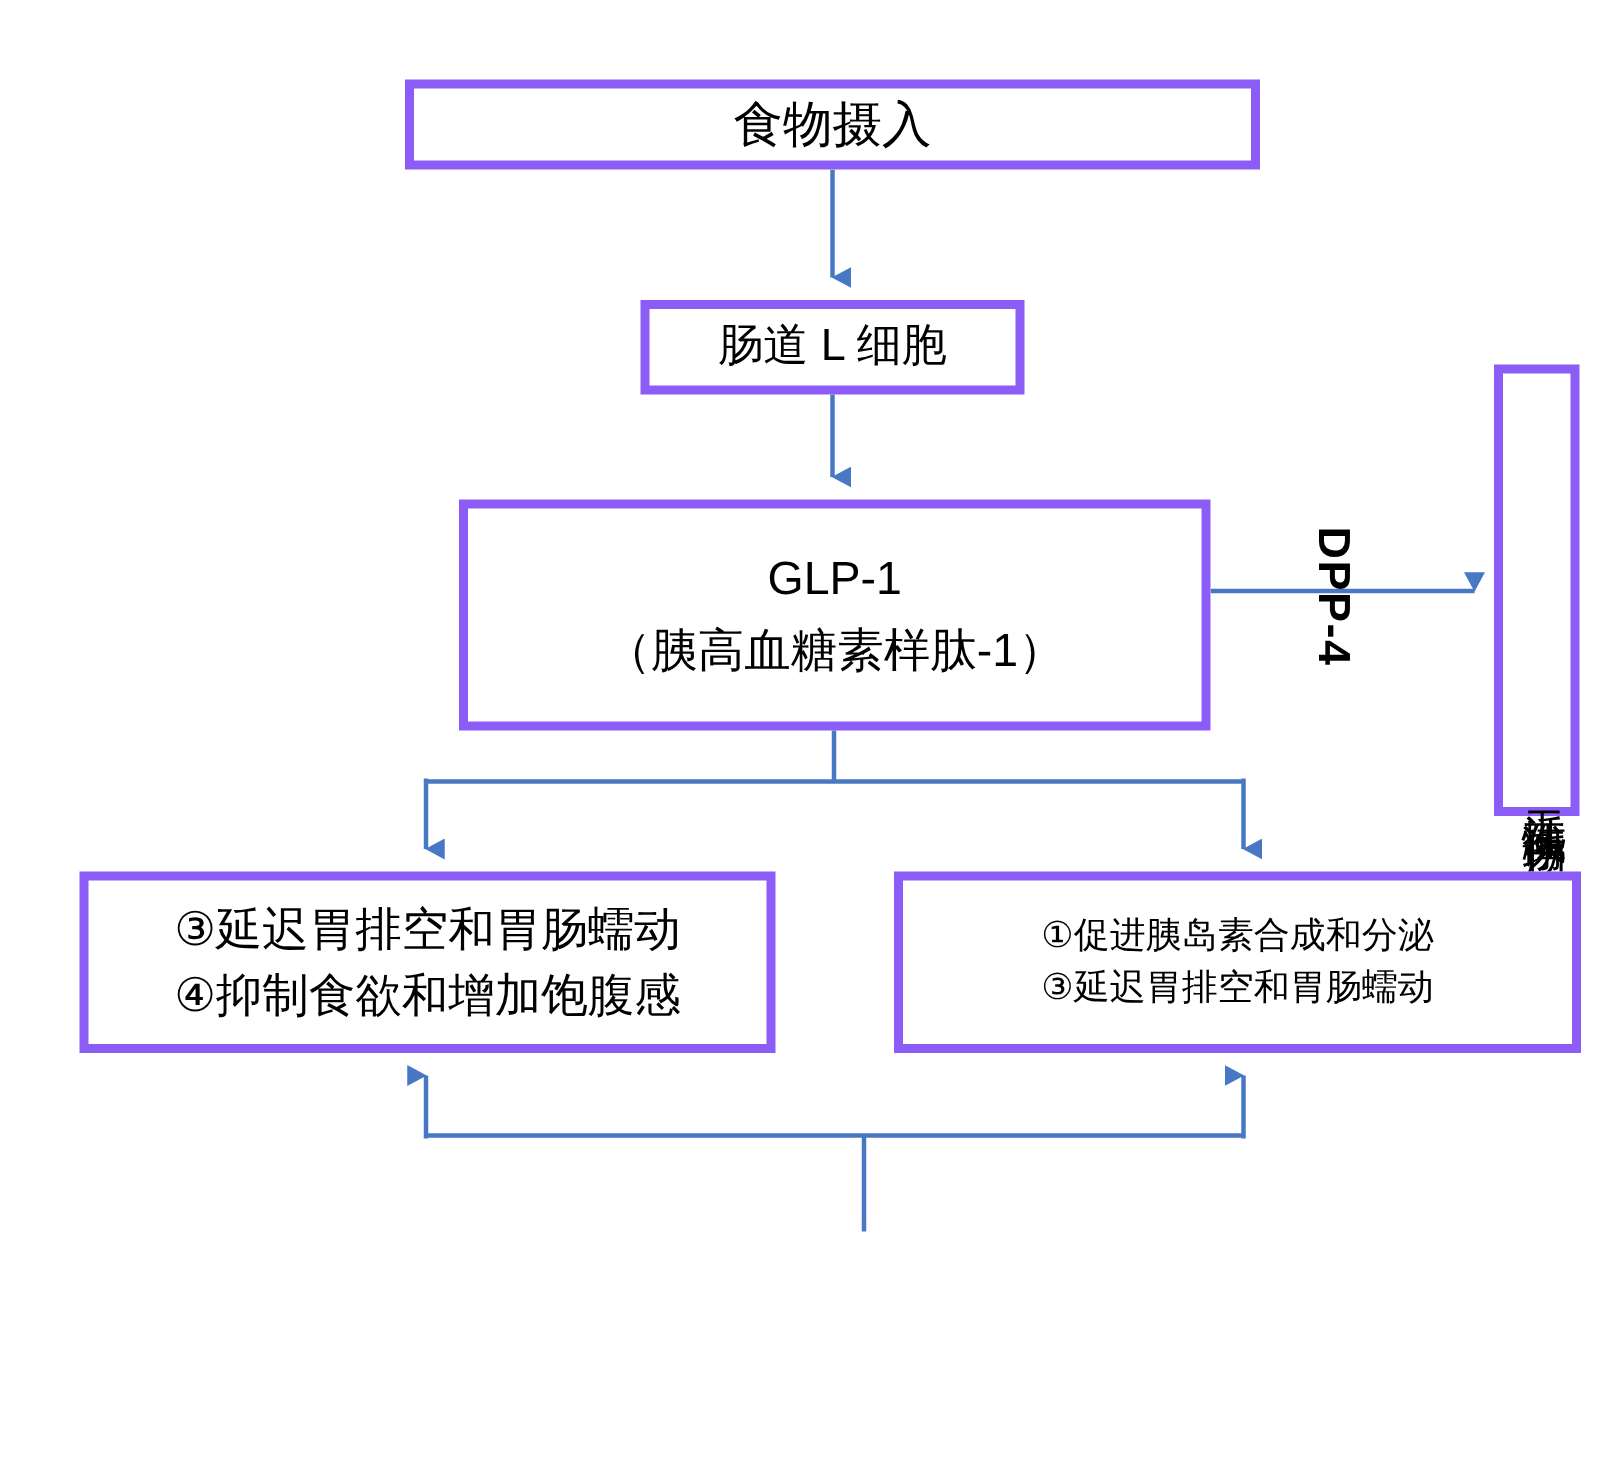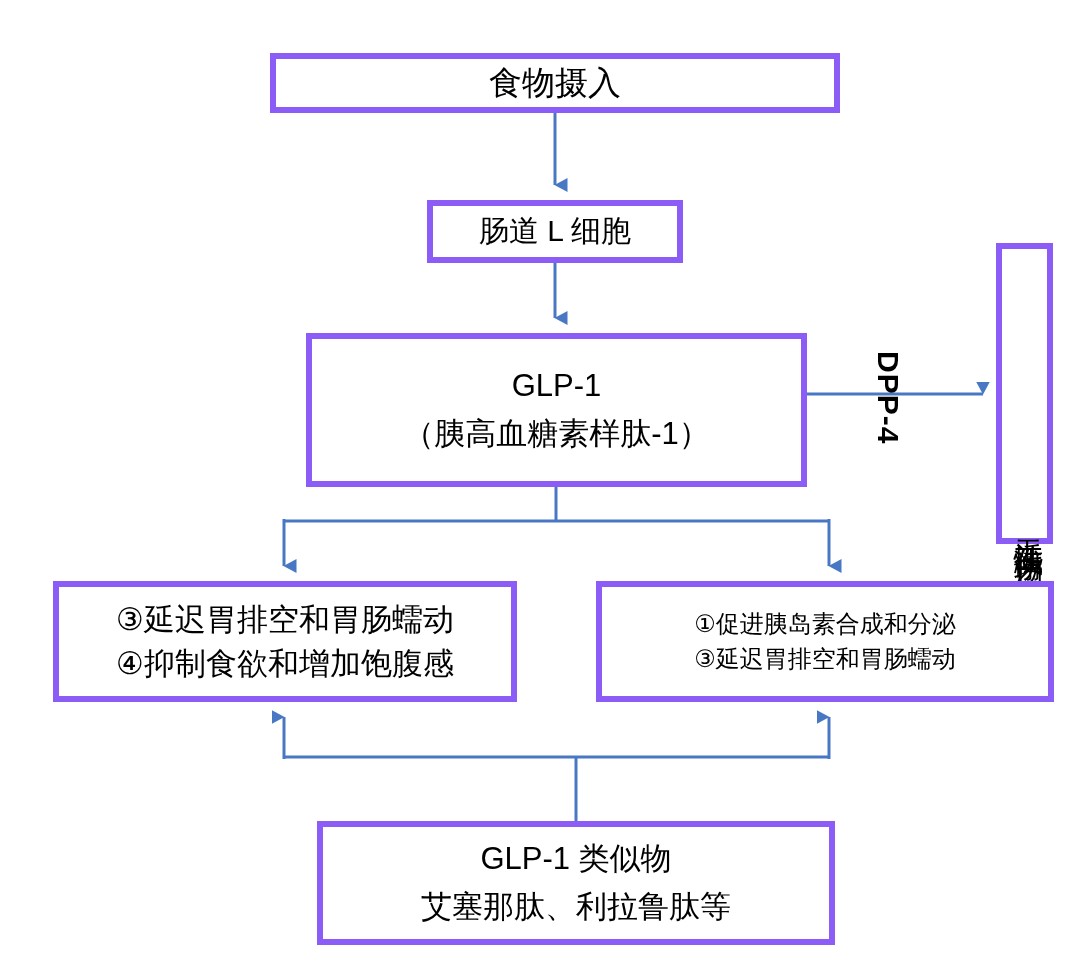--- a/index.html
+++ b/index.html
@@ -174,18 +174,14 @@
   <div class="node" id="node-effects-left">
     <span class="line">③延迟胃排空和胃肠蠕动</span>
     <span class="line">④抑制食欲和增加饱腹感</span>
   </div>
 
   <div class="node" id="node-effects-right">
     <span class="line">①促进胰岛素合成和分泌</span>
     <span class="line">③延迟胃排空和胃肠蠕动</span>
   </div>
 
-  <div class="node" id="node-analogue">
-    <span class="line">GLP-1 类似物</span>
-    <span class="line">艾塞那肽、利拉鲁肽等</span>
-  </div>
 
 </div>
 
 </body></html>

